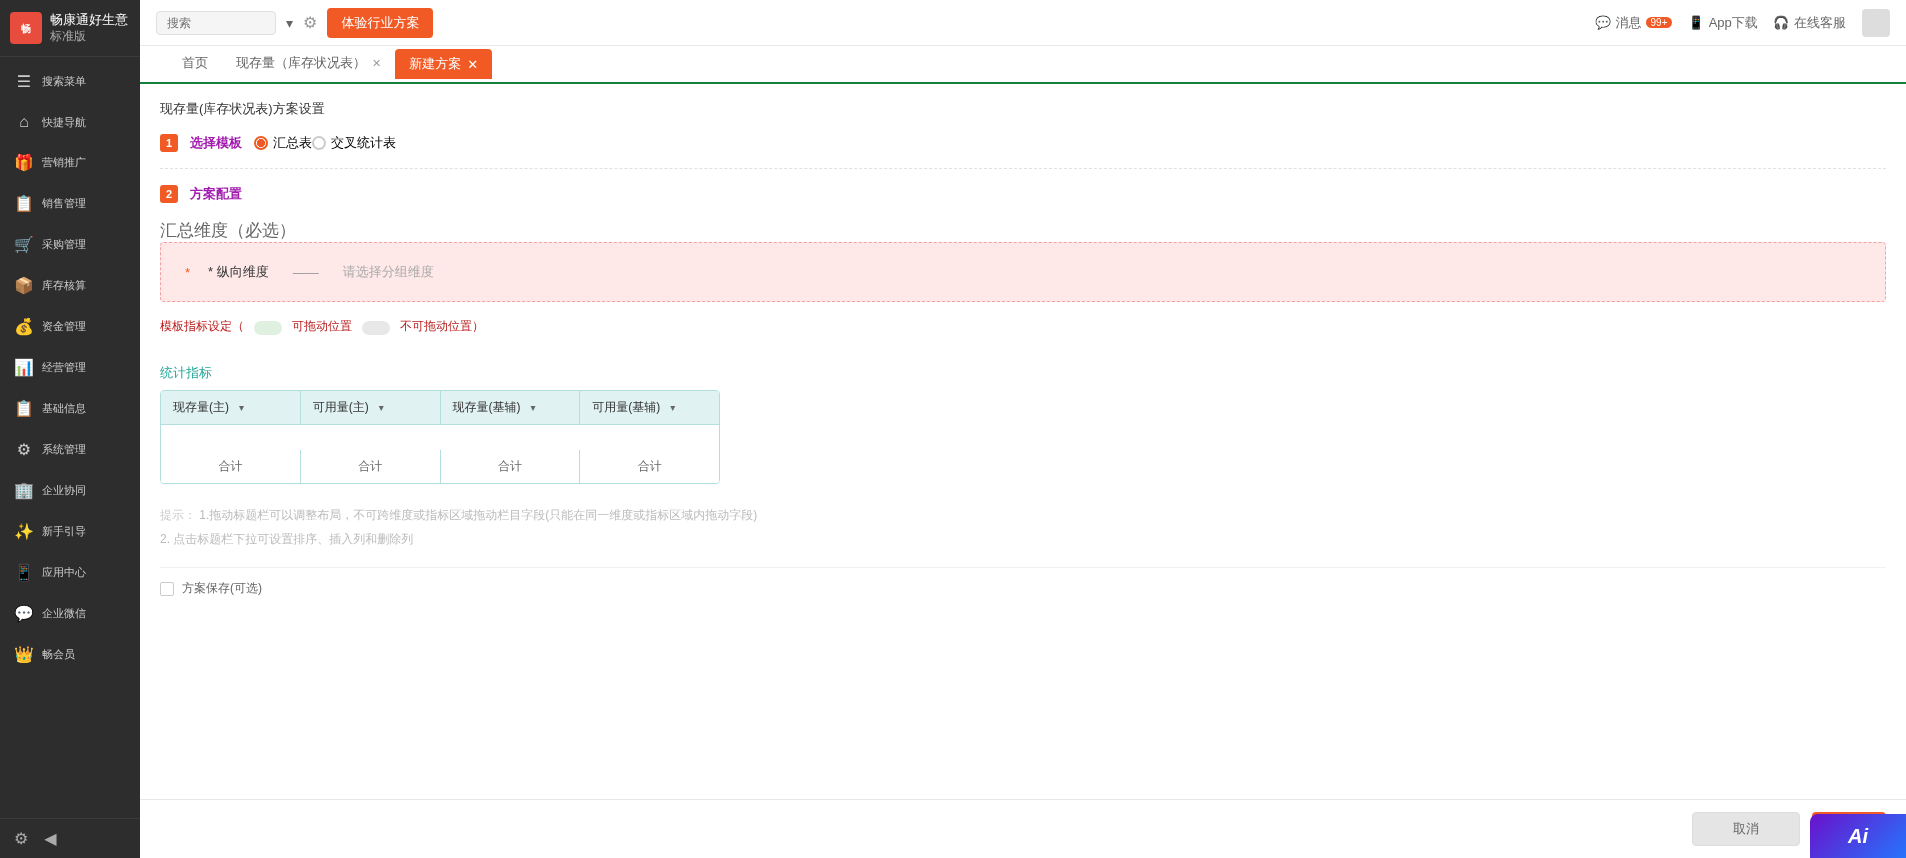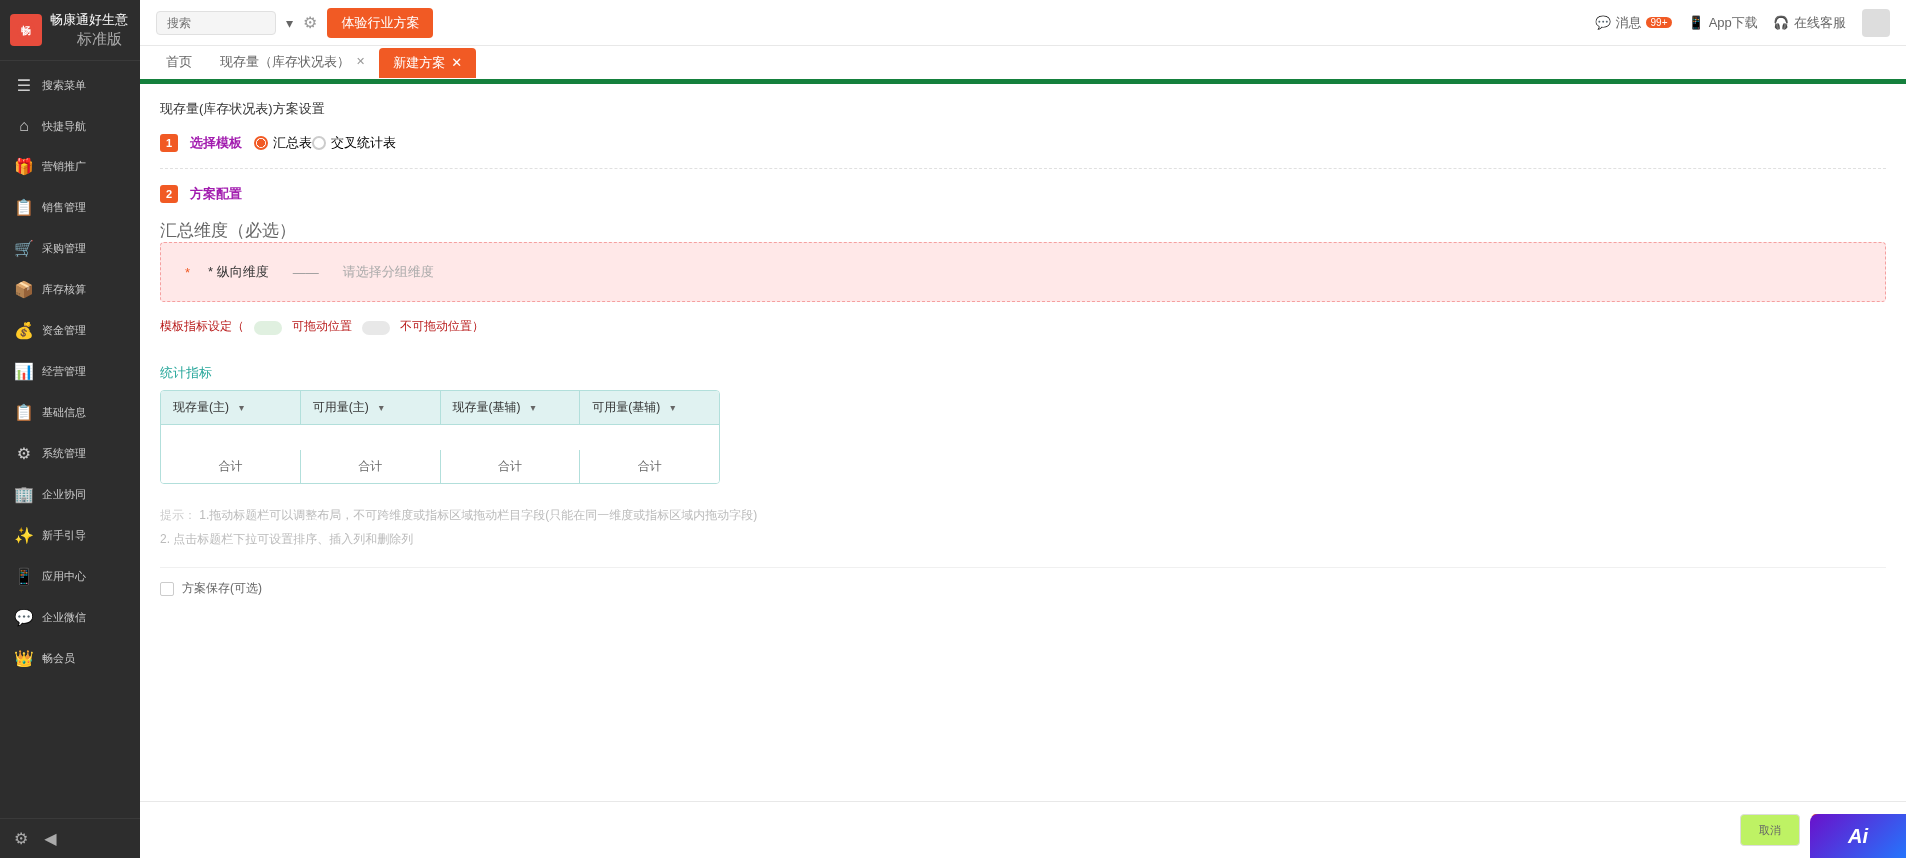--- a/index.html
+++ b/index.html
@@ -33,21 +33,21 @@
       color: white;
       font-size: 14px;
       font-weight: bold;
     }
     .sidebar-logo-text {
       font-size: 12px;
       color: #ccc;
       line-height: 1.3;
     }
     .sidebar-logo-text .title { font-size: 13px; color: #fff; }
-    .sidebar-logo-text .sub { font-size: 15px; color: #aaa; margin-left: 27px; }
+    .sidebar-logo-text .sub { font-size: 12px; color: #aaa; }
     .sidebar-scroll {
       flex: 1;
       overflow-y: auto;
       padding: 4px 0;
     }
     .sidebar-item {
       display: flex;
       align-items: center;
       gap: 8px;
       padding: 11px 14px;
@@ -140,22 +140,22 @@
       height: 28px;
       background: #ddd;
       border-radius: 4px;
     }
 
     
     .tabs {
       background: #fff;
       display: flex;
       align-items: center;
-      border-bottom: 5px solid #15803d;
-      padding: 0 12px;
+      border-bottom: 2px solid #15803d;
+      padding: 0 28px;
       height: 38px;
     }
     .tab {
       padding: 8px 14px;
       font-size: 13px;
       color: #666;
       cursor: pointer;
       border-bottom: 2px solid transparent;
       display: flex;
       align-items: center;
@@ -369,25 +369,25 @@
     
     .footer-bar {
       background: #fff;
       padding: 12px 20px;
       display: flex;
       justify-content: flex-end;
       gap: 12px;
       border-top: 1px solid #e8e8e8;
     }
     .btn-cancel {
-      padding: 7px 18px;
+      padding: 7px 40px;
       border: 1px solid #ddd;
-      background: #bef264;
-      border-radius: 4px;
-      font-size: 11px;
+      background: #e5e5e5;
+      border-radius: 4px;
+      font-size: 13px;
       cursor: pointer;
       color: #666;
     }
     .btn-query {
       padding: 7px 24px;
       background: #f15a24;
       color: white;
       border: none;
       border-radius: 4px;
       font-size: 13px;

